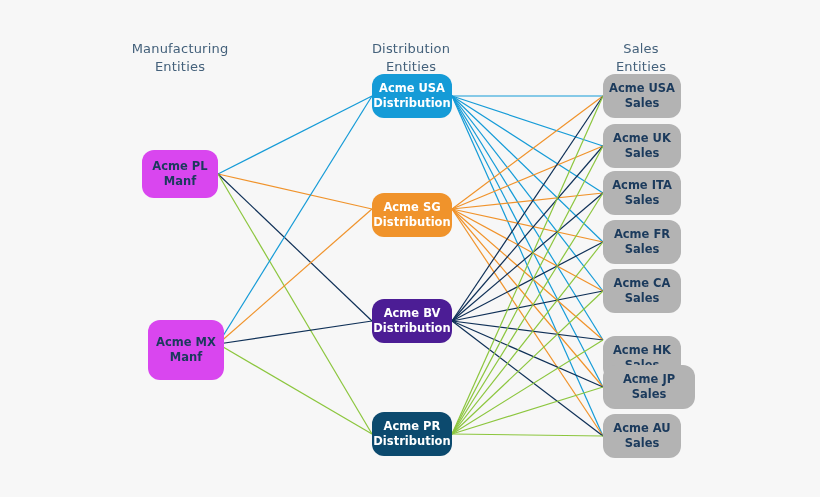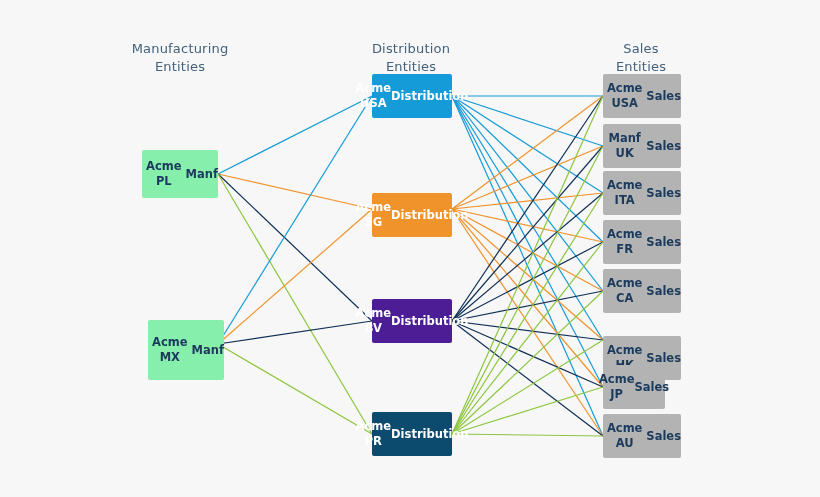--- a/index.html
+++ b/index.html
@@ -31,33 +31,34 @@
     color: #44617b;
     font-size: 13px;
     line-height: 18px;
     font-family: "DejaVu Sans", sans-serif;
     letter-spacing: 0.2px;
     white-space: pre-line;
   }
   .node {
     position: absolute;
     box-sizing: border-box;
-    border-radius: 2px;
+    border-radius: 12px;
     display: flex;
+    flex-direction: column;
     align-items: center;
     justify-content: center;
     text-align: center;
     font-size: 11.5px;
     font-weight: bold;
     line-height: 15px;
     font-family: "DejaVu Sans", sans-serif;
   }
   .node .l1, .node .l2 { display: block; }
   .node-manf {
-    background: #86efac;
+    background: #d946ef;
     color: #1b3a5c;
   }
   .node-sales {
     background: #b3b3b3;
     color: #1b3a5c;
   }
   .node-dist-usa { background: #159bd7; color: #ffffff; }
   .node-dist-sg  { background: #f0932b; color: #ffffff; margin-top: 6px; }
   .node-dist-bv  { background: #4c1d95; color: #ffffff; }
   .node-dist-pr  { background: #0c4a6e; color: #ffffff; }
@@ -139,40 +140,40 @@
       </div>
       <div class="node node-dist-pr" style="left: 372px; top: 412px; width: 80px; height: 44px;">
         <span class="l1">Acme PR</span>
         <span class="l2">Distribution</span>
       </div>
       <div class="node node-sales" style="left: 603px; top: 74px; width: 78px; height: 44px;">
         <span class="l1">Acme USA</span>
         <span class="l2">Sales</span>
       </div>
       <div class="node node-sales" style="left: 603px; top: 124px; width: 78px; height: 44px;">
-        <span class="l1">Manf UK</span>
+        <span class="l1">Acme UK</span>
         <span class="l2">Sales</span>
       </div>
       <div class="node node-sales" style="left: 603px; top: 171px; width: 78px; height: 44px;">
         <span class="l1">Acme ITA</span>
         <span class="l2">Sales</span>
       </div>
       <div class="node node-sales" style="left: 603px; top: 220px; width: 78px; height: 44px;">
         <span class="l1">Acme FR</span>
         <span class="l2">Sales</span>
       </div>
       <div class="node node-sales" style="left: 603px; top: 269px; width: 78px; height: 44px;">
         <span class="l1">Acme CA</span>
         <span class="l2">Sales</span>
       </div>
       <div class="node node-sales" style="left: 603px; top: 336px; width: 78px; height: 44px;">
         <span class="l1">Acme HK</span>
         <span class="l2">Sales</span>
       </div>
-      <div class="node node-sales" style="left: 603px; top: 365px; width: 62px; height: 44px;">
+      <div class="node node-sales" style="left: 603px; top: 365px; width: 92px; height: 44px;">
         <span class="l1">Acme JP</span>
         <span class="l2">Sales</span>
       </div>
       <div class="node node-sales" style="left: 603px; top: 414px; width: 78px; height: 44px;">
         <span class="l1">Acme AU</span>
         <span class="l2">Sales</span>
       </div>
     </div>
 </div>
 

